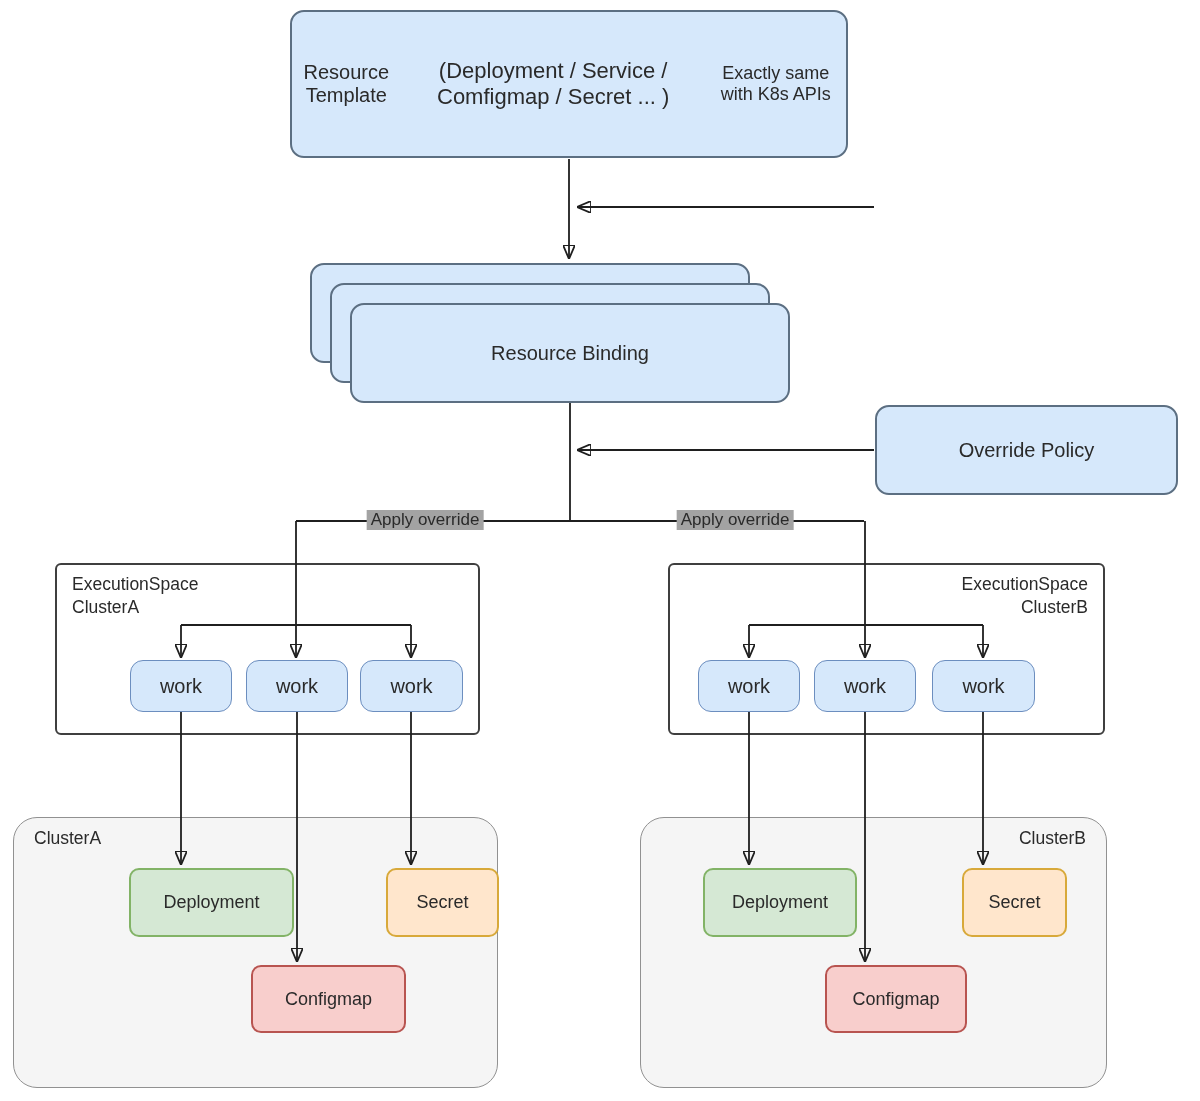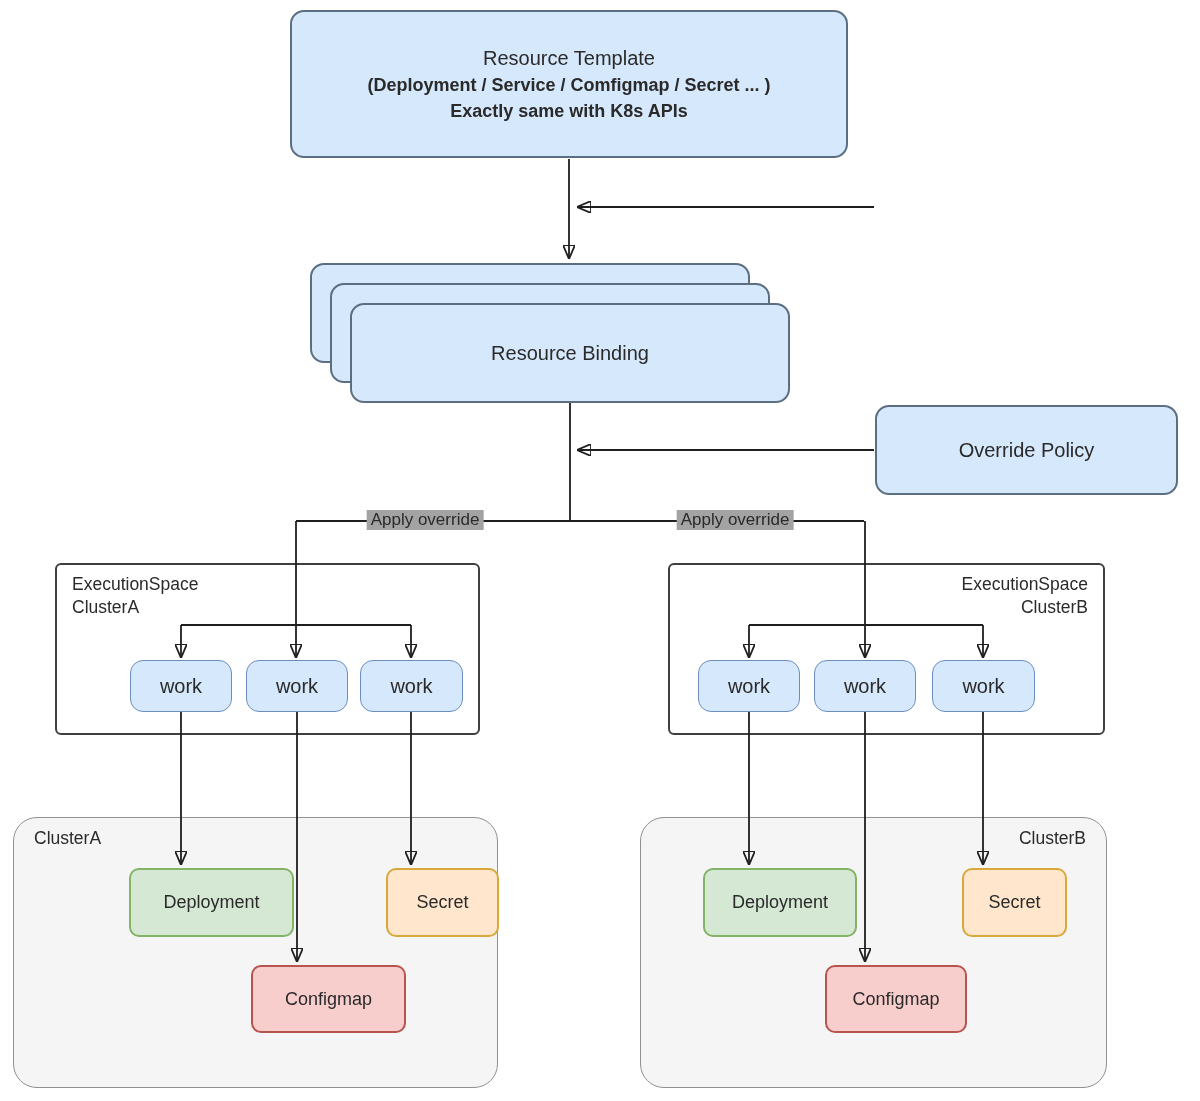--- a/index.html
+++ b/index.html
@@ -13,24 +13,24 @@
   }
   html,body{margin:0;padding:0;background:#ffffff;}
   body{font-family:"Liberation Sans", sans-serif; color:var(--text_color);}
   #canvas{position:relative;width:1200px;height:1101px;background:#fff;overflow:hidden;}
 
   .box{position:absolute;box-sizing:border-box;display:flex;align-items:center;justify-content:center;text-align:center;}
   .blue{background:var(--blue_fill);border:2px solid var(--blue_border);border-radius:14px;}
   .big-label{font-size:20px;}
   .stack-card{position:absolute;box-sizing:border-box;background:var(--blue_fill);border:2px solid var(--blue_border);border-radius:14px;}
 
-  .template-inner{display:flex;flex-direction:column;gap:5px;align-items:center;justify-content:center;width:100%;}
+  .template-inner{display:flex;flex-direction:row;gap:5px;align-items:center;justify-content:center;width:100%;}
   .template-title{font-size:20px;}
-  .template-subtitle{font-size:18px;font-weight:bold;}
-  .template-note{font-size:18px;font-weight:bold;}
+  .template-subtitle{font-size:22px;}
+  .template-note{font-size:18px;font-weight:normal;}
 
   .execspace{position:absolute;box-sizing:border-box;background:#ffffff;border:2px solid var(--container_border);border-radius:6px;}
   .execspace .corner-label{position:absolute;top:8px;font-size:17.5px;line-height:1.3;}
   .corner-left{left:15px;text-align:left;}
   .corner-right{right:15px;text-align:right;}
 
   .work{background:var(--work_fill);border:1.5px solid var(--work_border);border-radius:13px;font-size:20px;}
 
   .cluster{position:absolute;box-sizing:border-box;background:var(--gray_fill);border:1.5px solid var(--gray_border);border-radius:24px;}
   .cluster .corner-label{position:absolute;top:10px;font-size:17.5px;}

